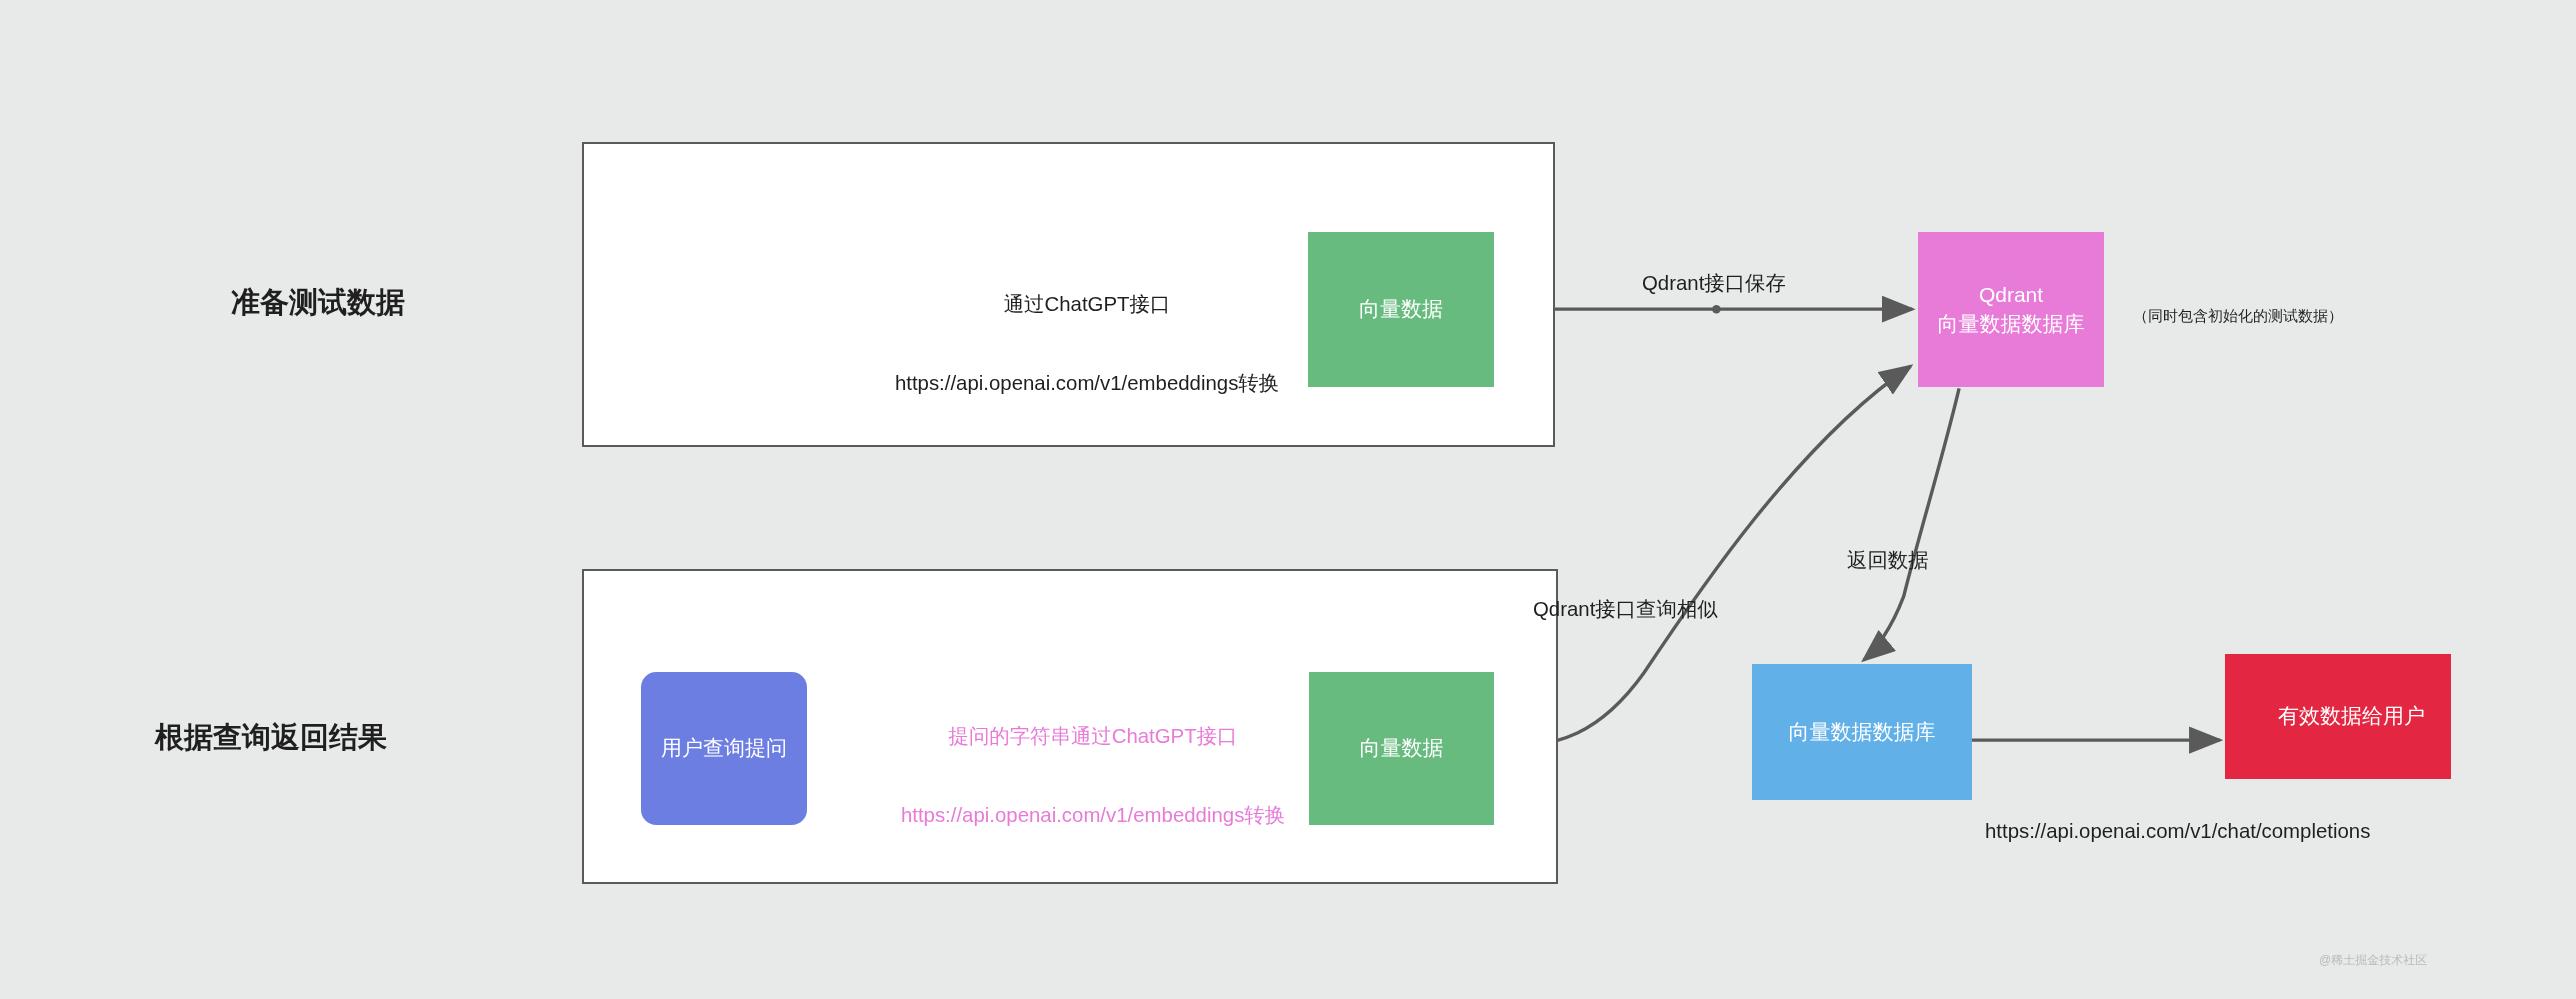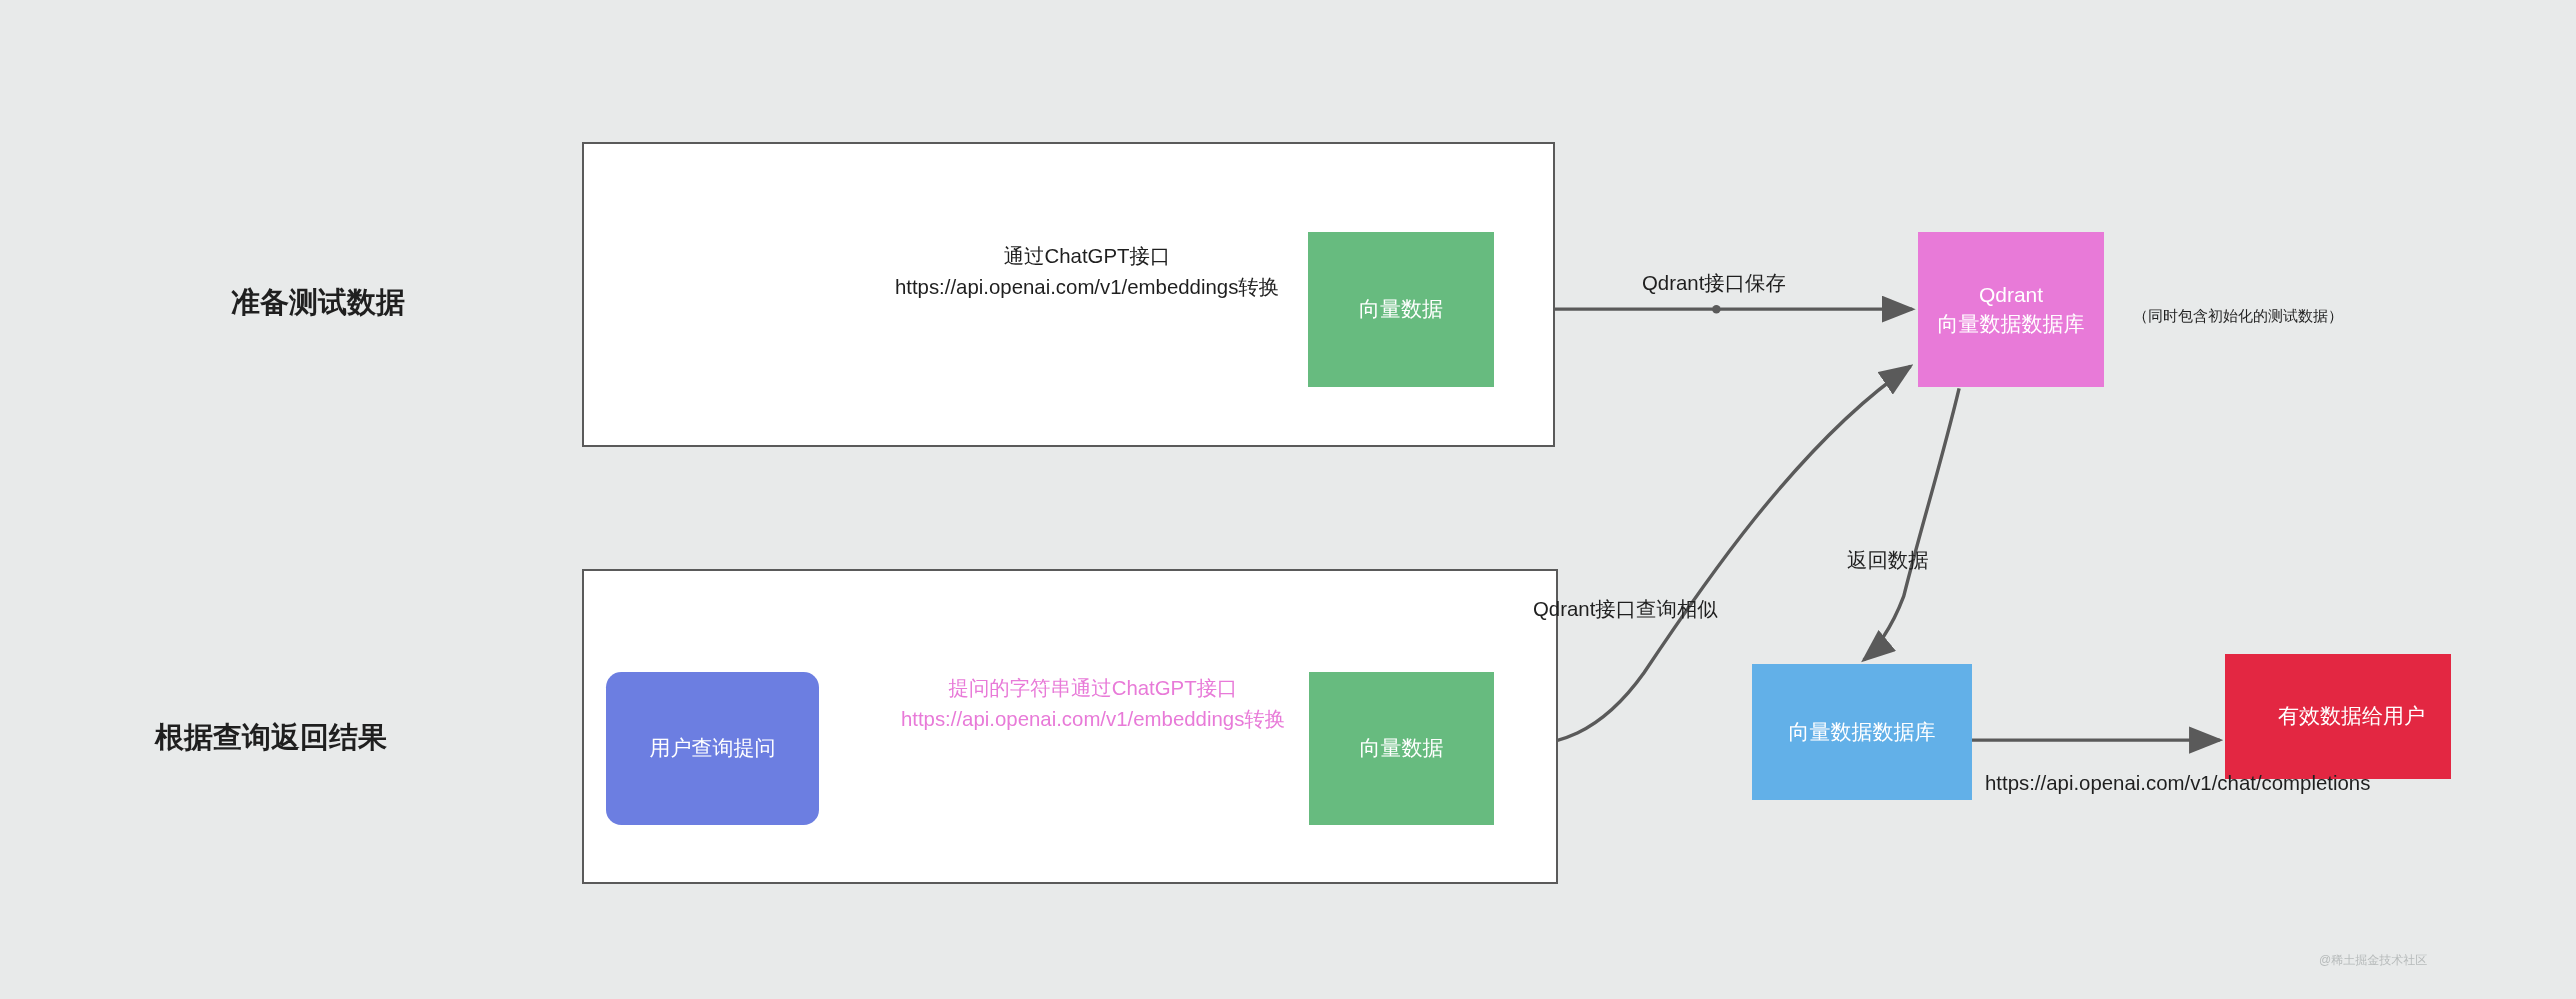--- a/index.html
+++ b/index.html
@@ -50,39 +50,39 @@
     z-index: 4;
   }
   .edge-label {
     position: absolute;
     z-index: 5;
     color: #1f1f1f;
     text-align: center;
     white-space: nowrap;
     line-height: 1.5;
   }
-  .edge-label .line { display: block; }
+  .edge-label .line { display: block; margin-top: 48px; }
   .edge-label.pink { color: #e87ad8; }
   .side-note {
     position: absolute;
     color: #1f1f1f;
     white-space: nowrap;
     z-index: 5;
   }
   .watermark {
     position: absolute;
     color: #b7bbbb;
     white-space: nowrap;
     z-index: 6;
   }
   
   #node-prepare-data   { left: 670px;  top: 233px;  width: 181px; height: 153px; border-radius: 15.3px; background: #6c7ee1; font-size: 21px; }
   #node-vector-data-1  { left: 1308px; top: 232px;  width: 186px; height: 155px; background: #67bb7f; font-size: 21px; }
   #node-qdrant-db      { left: 1918px; top: 232px;  width: 186px; height: 155px; background: #e87ad8; font-size: 21px; }
-  #node-user-query     { left: 606px;  top: 672px;  width: 213px; height: 153px; border-radius: 15.3px; background: #6c7ee1; font-size: 21px; }
+  #node-user-query     { left: 641px;  top: 672px;  width: 166px; height: 153px; border-radius: 15.3px; background: #6c7ee1; font-size: 21px; }
   #node-vector-data-2  { left: 1309px; top: 672px;  width: 185px; height: 153px; background: #67bb7f; font-size: 21px; }
   #node-matched-data   { left: 1752px; top: 664px;  width: 220px; height: 136px; background: #62b0e8; font-size: 21px; }
   #node-result-user    { left: 2225px; top: 654px;  width: 226px; height: 125px; background: #e32742; font-size: 21px; padding-left: 27px; }
 
   #group-prepare { left: 582px;  top: 142px; width: 973px; height: 305px; }
   #group-query   { left: 582px;  top: 569px; width: 976px; height: 315px; }
 
   #label-row-prepare { left: 231px; top: 283px; font-size: 29px; }
   #label-row-query   { left: 155px; top: 718px; font-size: 29px; }
 

